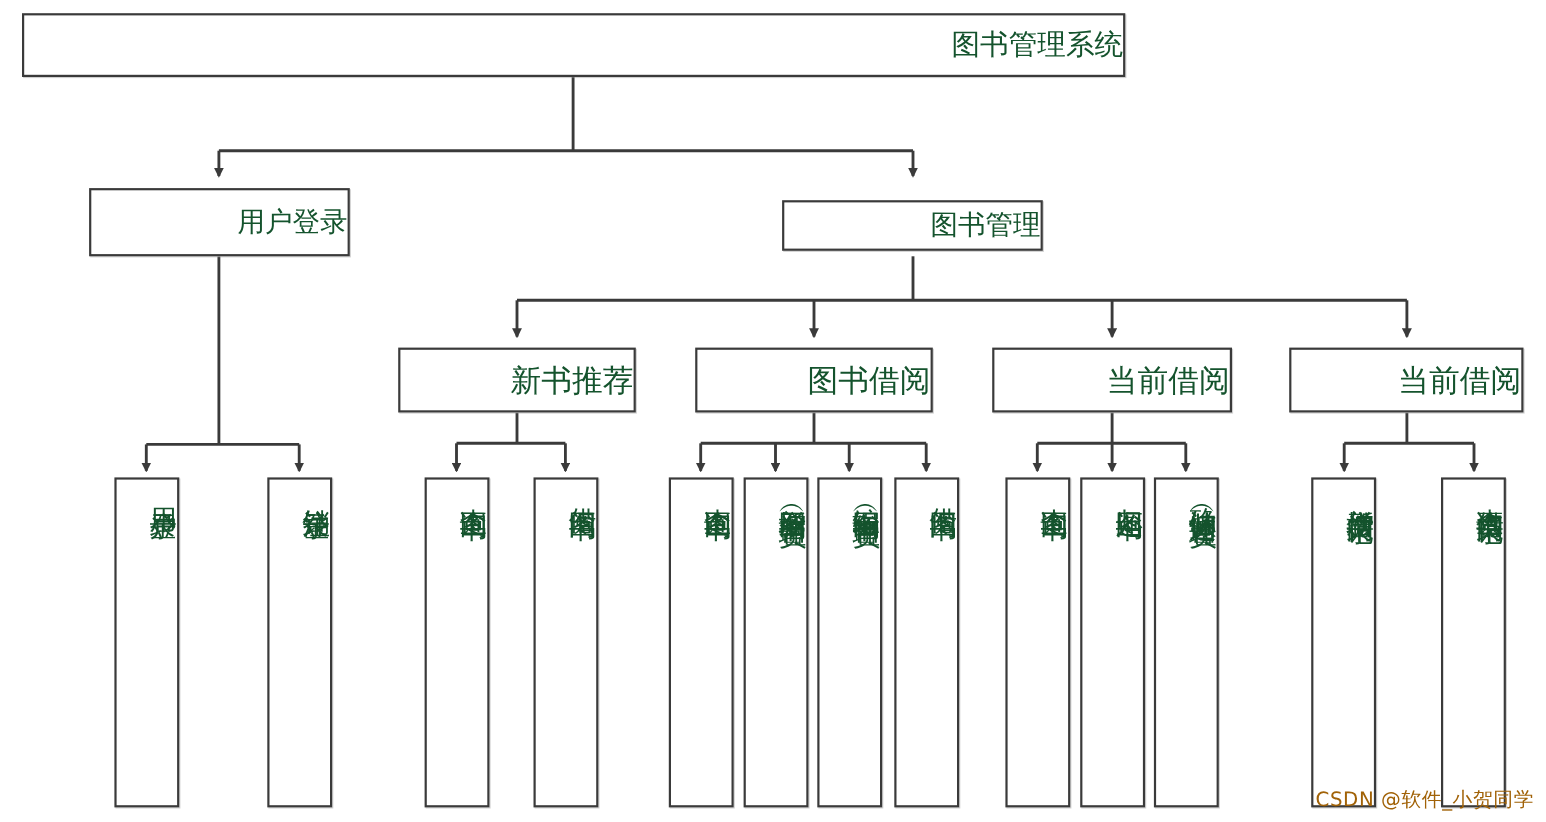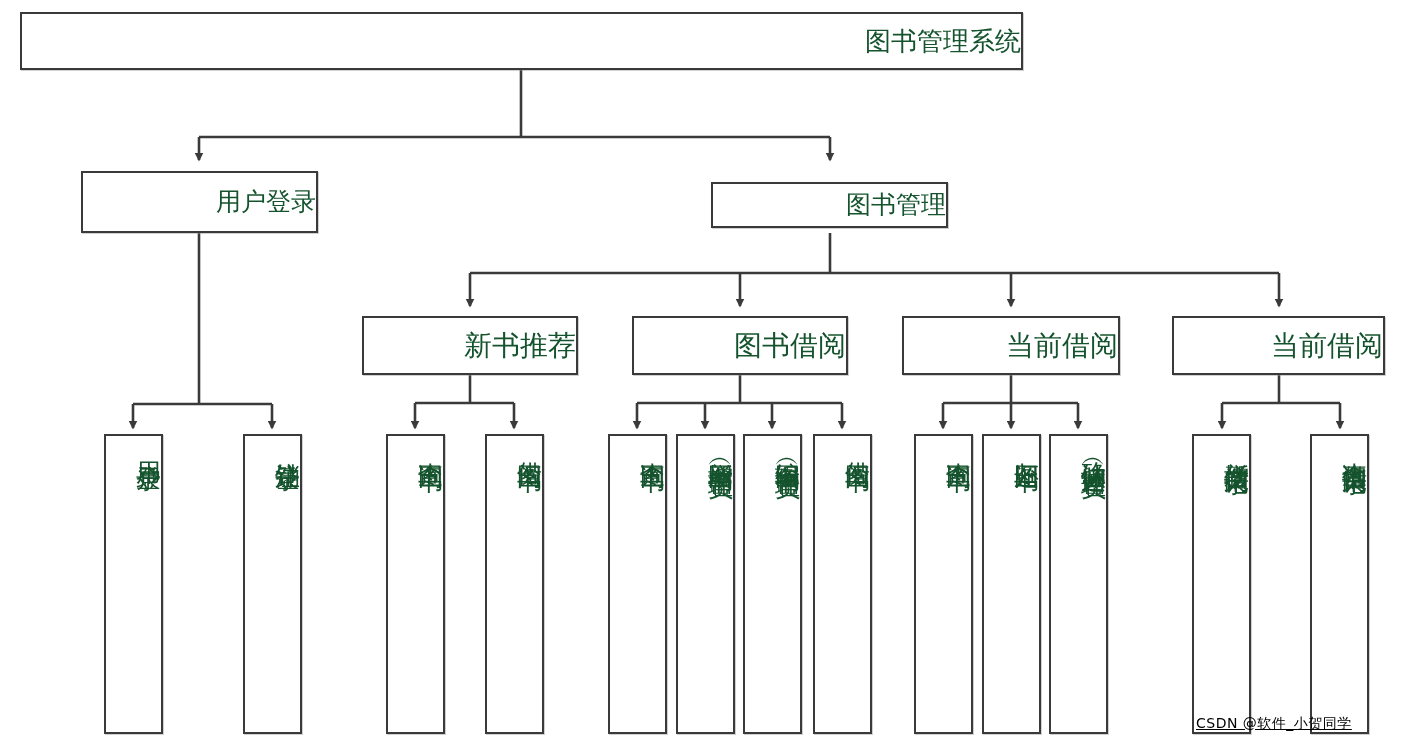--- a/index.html
+++ b/index.html
@@ -59,25 +59,24 @@
   .node-leaf .label {
     writing-mode: vertical-rl;
     text-orientation: upright;
     font-size: 25px;
     letter-spacing: 2px;
     line-height: 1;
     white-space: nowrap;
   }
   .watermark {
     position: absolute;
-    font-size: 14px;
-    color: #000000;
+    font-size: 18px;
+    color: #a16207;
     letter-spacing: 0.5px;
     white-space: nowrap;
-    text-decoration: underline;
   }
 </style>
 </head>
 <body>
 
 <div id="diagram-root">
 
   <svg class="edge-layer" viewBox="0 0 1405 747" xmlns="http://www.w3.org/2000/svg">
     <defs>
       <marker id="arrowhead" markerWidth="9" markerHeight="9" refX="7.5" refY="4.5" orient="auto" markerUnits="userSpaceOnUse">

